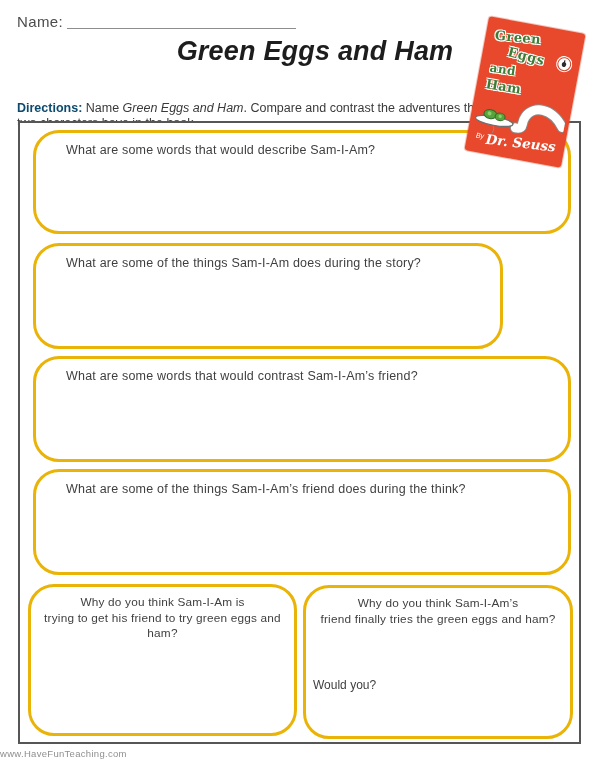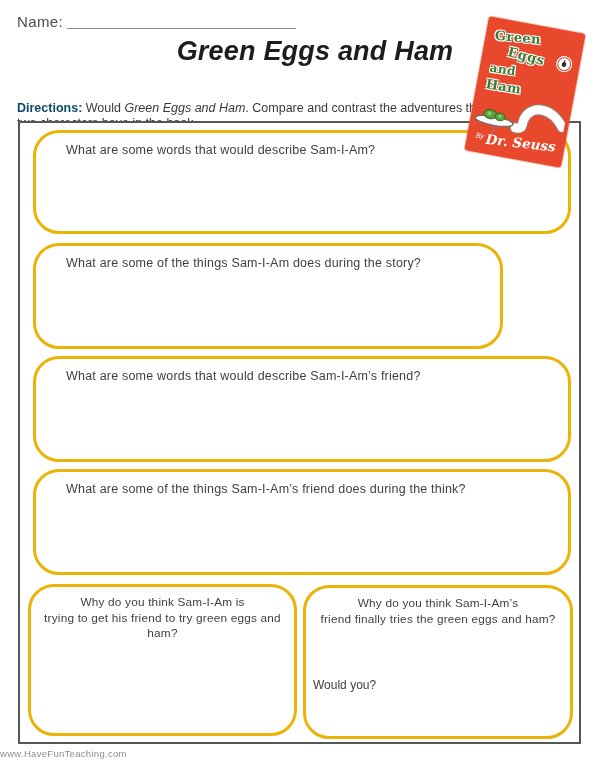--- a/index.html
+++ b/index.html
@@ -65,38 +65,38 @@
 <body>
 
 <div class="sheet">
 
   <span class="name-label">Name:</span>
   <span class="name-line"></span>
 
   <h1 class="title">Green Eggs and Ham</h1>
 
   <p class="directions">
-    <span class="dir-label">Directions:</span><span> Would </span><span class="dir-book">Green Eggs and Ham</span><span>. Compare and contrast the adventures the</span><br>
+    <span class="dir-label">Directions:</span><span> Name </span><span class="dir-book">Green Eggs and Ham</span><span>. Compare and contrast the adventures the</span><br>
     <span>two characters have in the book.</span>
   </p>
 
   <div class="outer-frame"></div>
 
   <div class="qbox qbox-1">
     <div class="q-text">What are some words that would describe Sam-I-Am?</div>
     <div class="answer-area"></div>
   </div>
 
   <div class="qbox qbox-2">
     <div class="q-text">What are some of the things Sam-I-Am does during the story?</div>
     <div class="answer-area"></div>
   </div>
 
   <div class="qbox qbox-3">
-    <div class="q-text">What are some words that would describe Sam-I-Am’s friend?</div>
+    <div class="q-text">What are some words that would contrast Sam-I-Am’s friend?</div>
     <div class="answer-area"></div>
   </div>
 
   <div class="qbox qbox-4">
     <div class="q-text">What are some of the things Sam-I-Am’s friend does during the think?</div>
     <div class="answer-area"></div>
   </div>
 
   <div class="qbox qbox-6">
     <div class="q-text">Why do you think Sam-I-Am’s

